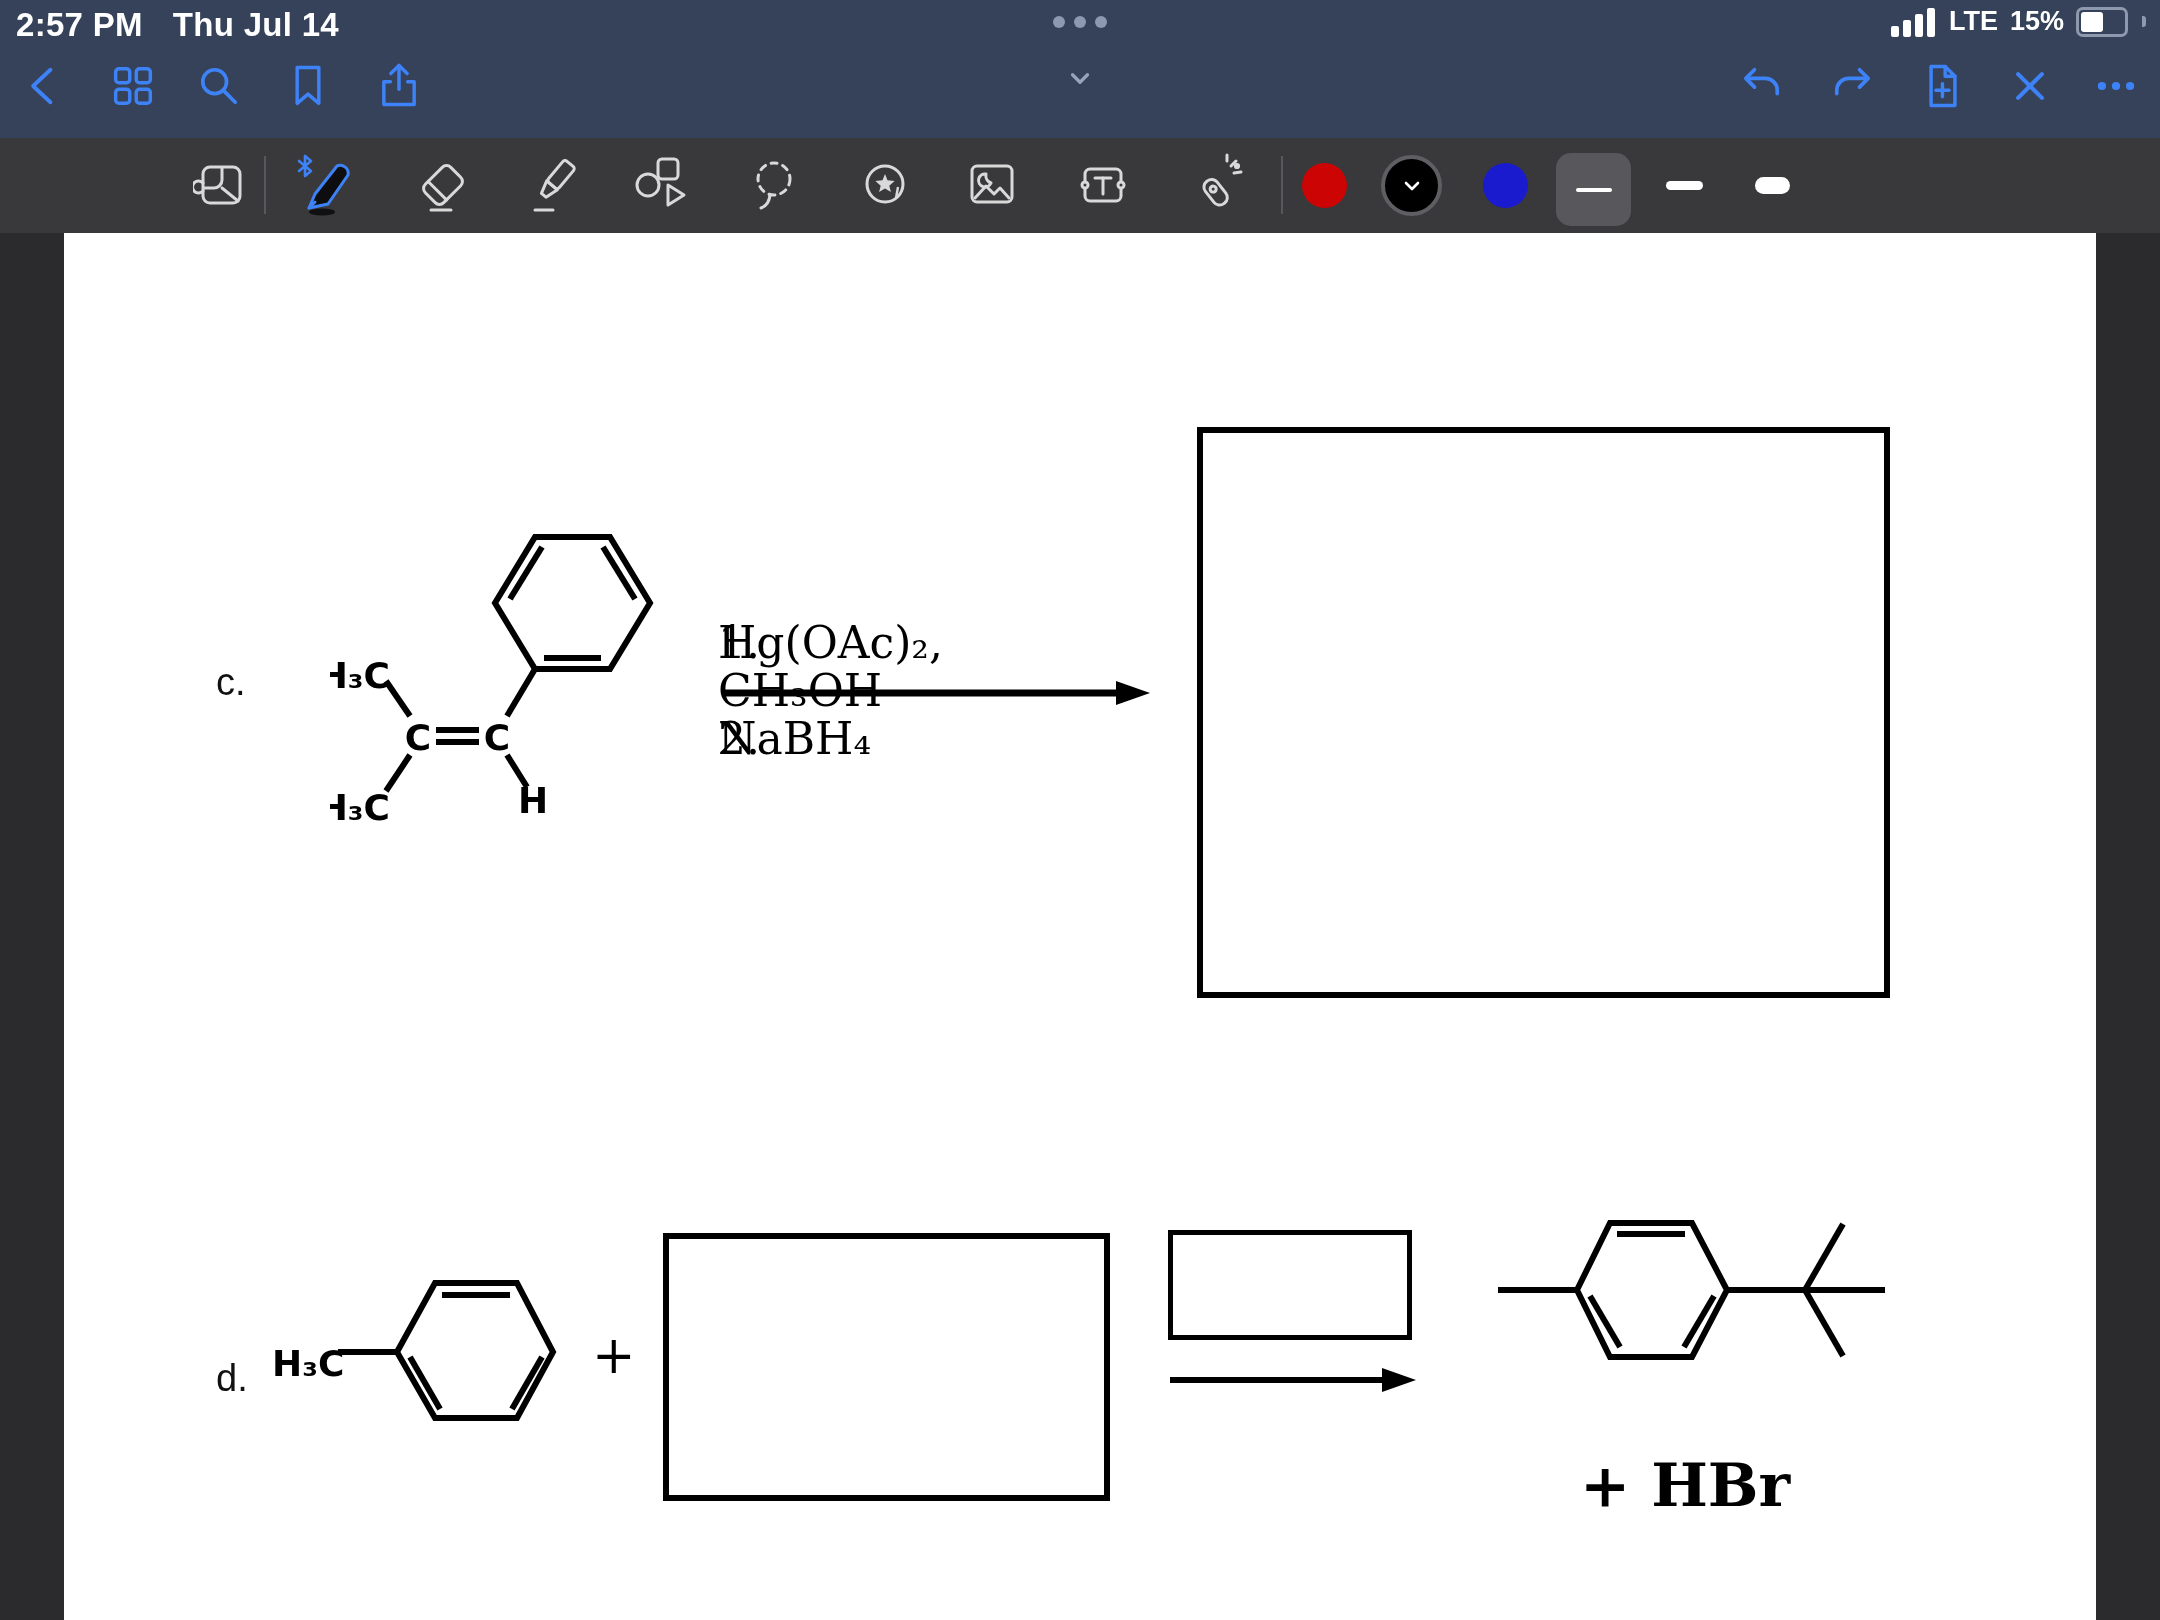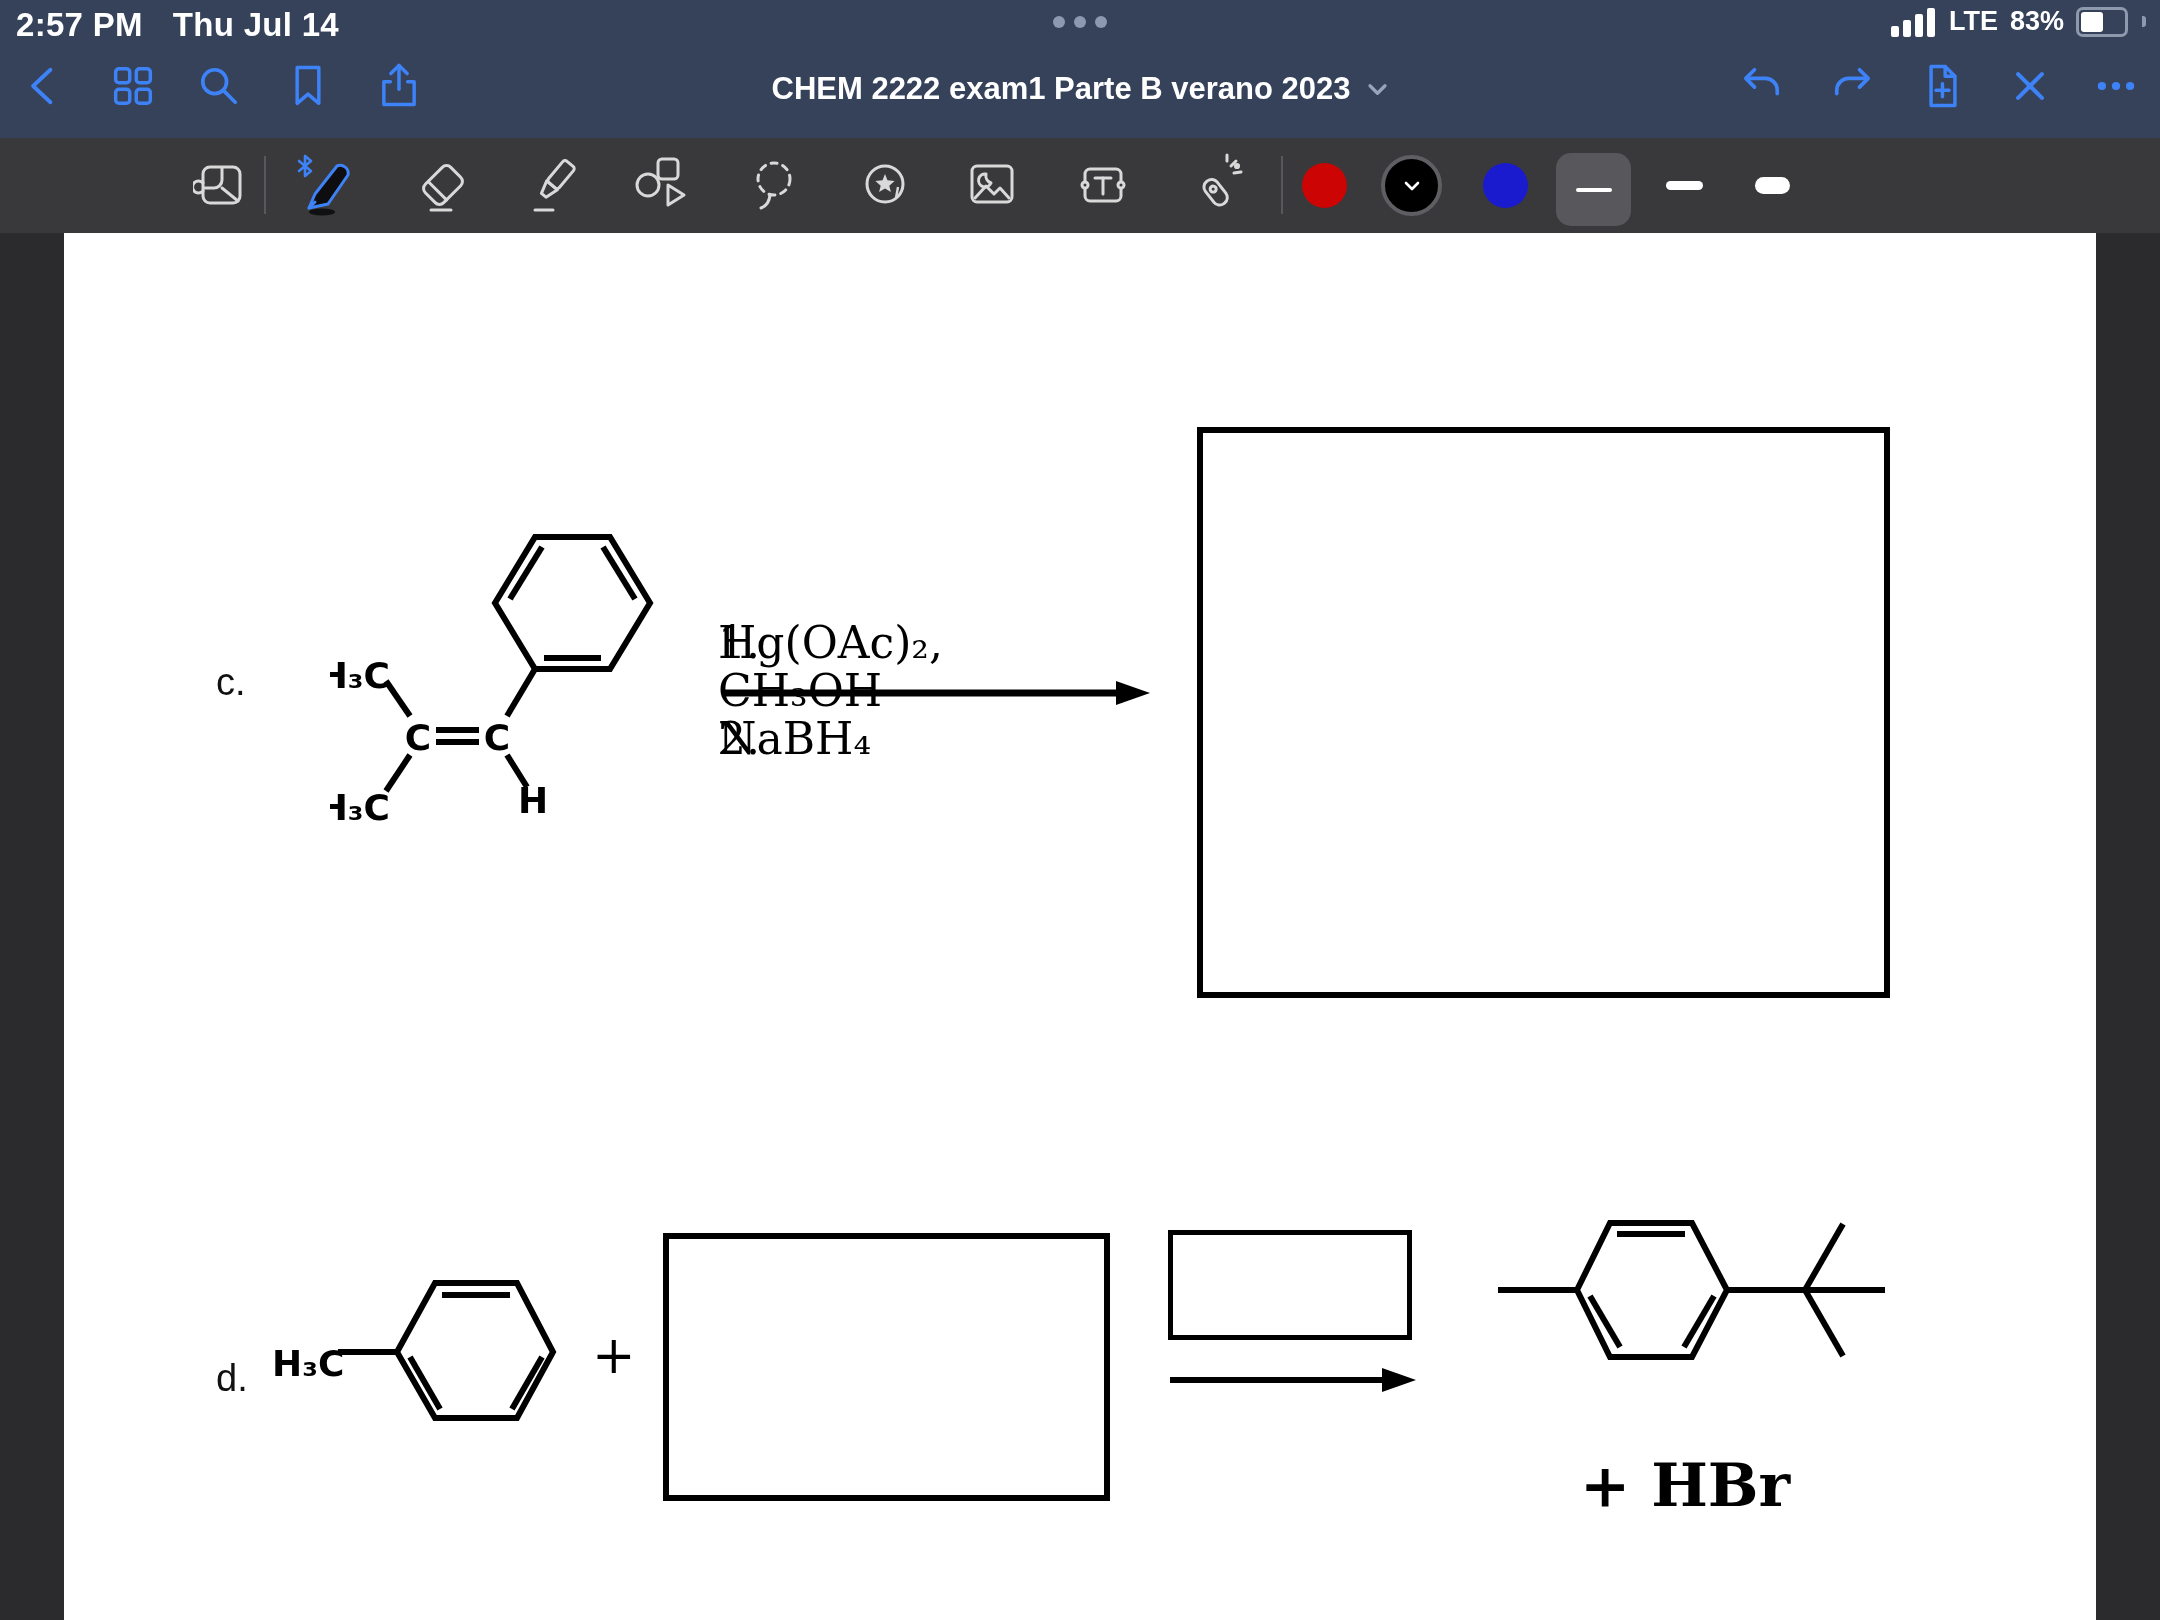--- a/index.html
+++ b/index.html
@@ -61,21 +61,21 @@
   </div>
 
   <div class="status-right">
     <svg width="46" height="30" viewBox="0 0 46 30">
       <rect x="0" y="19" width="8" height="11" rx="2" fill="#fff"></rect>
       <rect x="12" y="13" width="8" height="17" rx="2" fill="#fff"></rect>
       <rect x="24" y="7" width="8" height="23" rx="2" fill="#fff"></rect>
       <rect x="36" y="1" width="8" height="29" rx="2" fill="#fff"></rect>
     </svg>
     <span>LTE</span>
-    <span>83%</span>
+    <span>15%</span>
     <span class="battery">
         <span class="battery-fill"></span>
       </span>
     <span class="battery-tip"></span>
   </div>
 
   <button class="nav-btn" style="left:19px">
     <svg viewBox="0 0 48 48" fill="none" stroke="currentColor" stroke-width="3.6" stroke-linecap="round" stroke-linejoin="round">
       <polyline points="29,9 13,24 29,39"></polyline>
     </svg>
@@ -101,21 +101,20 @@
   </button>
   <button class="nav-btn" style="left:373px">
     <svg viewBox="0 0 48 48" fill="none" stroke="currentColor" stroke-width="3.2" stroke-linecap="round" stroke-linejoin="round">
       <path d="M16 20 h-6 v21 h28 v-21 h-6"></path>
       <line x1="24" y1="5" x2="24" y2="27"></line>
       <polyline points="16.5,12.5 24,5 31.5,12.5"></polyline>
     </svg>
   </button>
 
   <button class="doc-title">
-    <span class="t">CHEM 2222 exam1 Parte B verano 2023</span>
     <svg width="22" height="15" viewBox="0 0 20 14" fill="none" stroke="#98A4BA" stroke-width="3" stroke-linecap="round" stroke-linejoin="round">
       <polyline points="3,3.5 10,10.5 17,3.5"></polyline>
     </svg>
   </button>
 
   <button class="nav-btn" style="left:1735px">
     <svg viewBox="0 0 48 48" fill="none" stroke="currentColor" stroke-width="3.4" stroke-linecap="round" stroke-linejoin="round">
       <path d="M11 17 h17 a11 11 0 0 1 11 11 v3"></path>
         <polyline points="18,9 10,17 18,25"></polyline>
     </svg>

